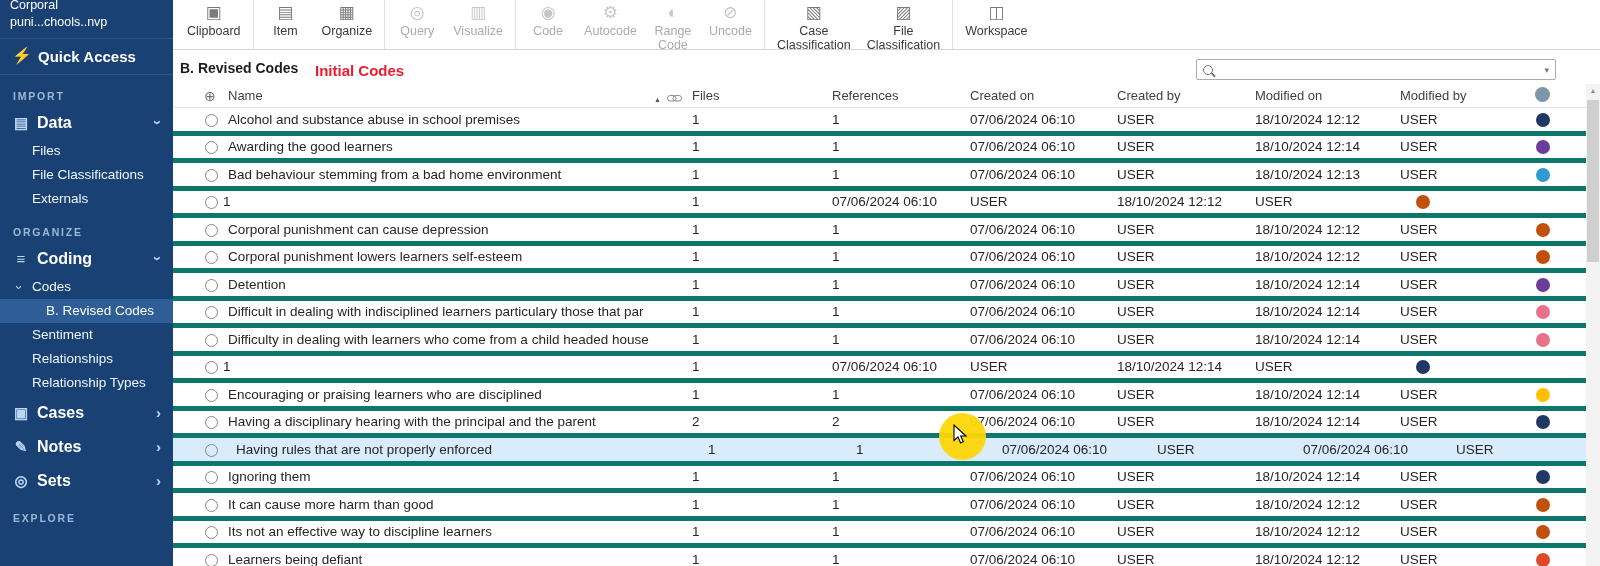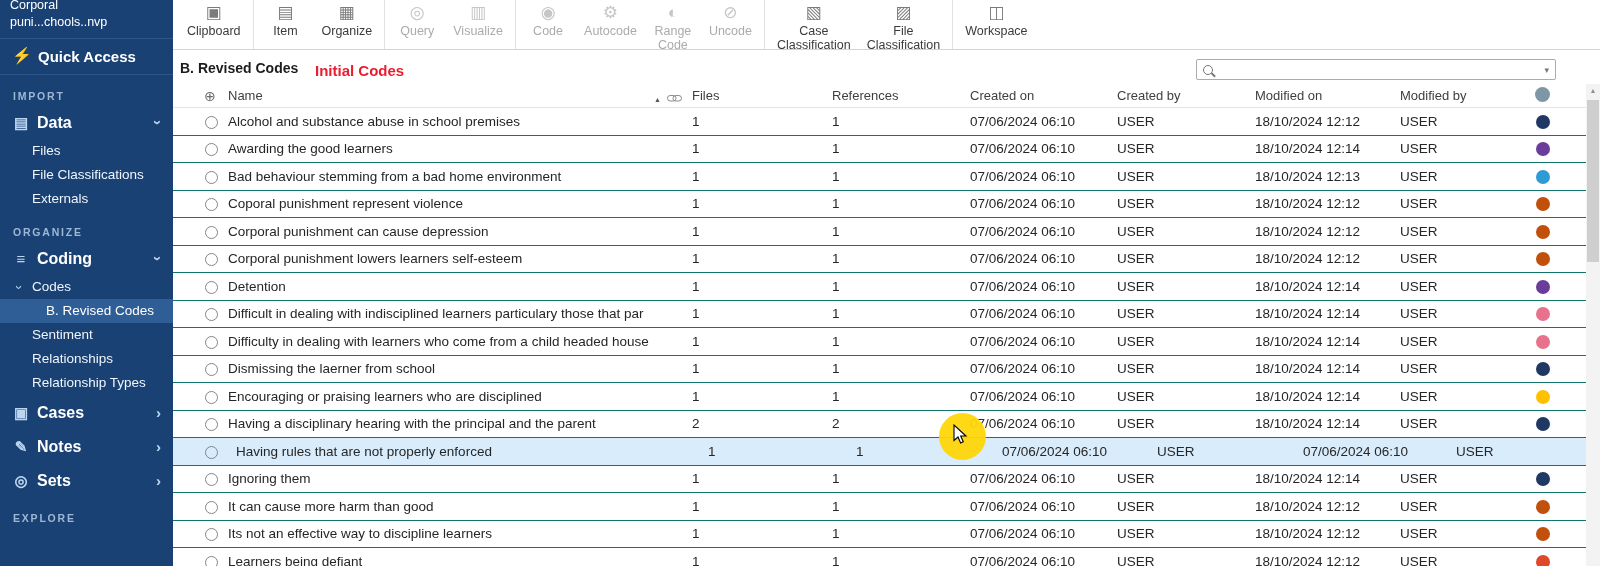--- a/index.html
+++ b/index.html
@@ -47,21 +47,21 @@
 
   .grid{display:grid;grid-template-columns:48px 469px 140px 138px 147px 138px 145px 120px 1fr;align-items:center;}
   .thead{height:23px;font-size:13px;color:#3f3f3f;border-bottom:1px solid #e4e4e4;width:calc(100% - 14px);}
   .th{padding-left:2px;white-space:nowrap;overflow:hidden;}
   .th-icon span{margin-left:29px;color:#6c6c6c;font-size:14px;}
   .th-name{display:flex;align-items:flex-end;padding-left:7px;overflow:hidden;}
   .sort-icon{margin-left:auto;font-size:7px;color:#555;}
   .link-icon{margin:0 8px 0 6px;display:flex;flex:none;}
   .color-hdr{display:inline-block;width:15px;height:15px;border-radius:50%;background:#7f96a6;margin-left:15px;}
 
-  .row{height:27.5px;font-size:13.5px;color:#262626;border-bottom:1px solid #0f766e;width:calc(100% - 14px);box-sizing:border-box;}
+  .row{height:27.5px;font-size:13.5px;color:#262626;border-bottom:5px solid #0f766e;width:calc(100% - 14px);box-sizing:border-box;}
   .row.selected{background:#d9ecfb;gap:8px;}
   .cell{overflow:hidden;white-space:nowrap;padding-left:2px;}
   .c-name{padding-left:7px;}
   .ring{display:inline-block;width:13px;height:13px;border:1.5px solid #858585;border-radius:50%;margin-left:30px;box-sizing:border-box;vertical-align:middle;}
   .dot{display:inline-block;width:14px;height:14px;border-radius:50%;margin-left:16px;vertical-align:middle;}
 
   .vscroll{position:absolute;top:34px;right:0;bottom:0;width:14px;background:#f3f3f3;}
   .varrow{font-size:7px;color:#8f8f8f;text-align:center;padding-top:3px;}
   .vthumb{position:absolute;left:1px;right:1px;top:16px;height:162px;background:#cfcfcf;}
 
@@ -247,21 +247,20 @@
           <div class="cell">1</div>
           <div class="cell">1</div>
           <div class="cell">07/06/2024 06:10</div>
           <div class="cell">USER</div>
           <div class="cell">18/10/2024 12:13</div>
           <div class="cell">USER</div>
           <div class="cell c-dot"><span class="dot" style="background: rgb(46, 155, 213);"></span></div>
         </div>
         <div class="row grid">
           <div class="cell c-icon"><span class="ring"></span></div>
-          <div class="cell c-name">Coporal punishment represent violence</div>
           <div class="cell">1</div>
           <div class="cell">1</div>
           <div class="cell">07/06/2024 06:10</div>
           <div class="cell">USER</div>
           <div class="cell">18/10/2024 12:12</div>
           <div class="cell">USER</div>
           <div class="cell c-dot"><span class="dot" style="background: rgb(192, 80, 11);"></span></div>
         </div>
         <div class="row grid">
           <div class="cell c-icon"><span class="ring"></span></div>
@@ -313,21 +312,20 @@
           <div class="cell">1</div>
           <div class="cell">1</div>
           <div class="cell">07/06/2024 06:10</div>
           <div class="cell">USER</div>
           <div class="cell">18/10/2024 12:14</div>
           <div class="cell">USER</div>
           <div class="cell c-dot"><span class="dot" style="background: rgb(232, 114, 140);"></span></div>
         </div>
         <div class="row grid">
           <div class="cell c-icon"><span class="ring"></span></div>
-          <div class="cell c-name">Dismissing the laerner from school</div>
           <div class="cell">1</div>
           <div class="cell">1</div>
           <div class="cell">07/06/2024 06:10</div>
           <div class="cell">USER</div>
           <div class="cell">18/10/2024 12:14</div>
           <div class="cell">USER</div>
           <div class="cell c-dot"><span class="dot" style="background: rgb(31, 56, 100);"></span></div>
         </div>
         <div class="row grid">
           <div class="cell c-icon"><span class="ring"></span></div>

